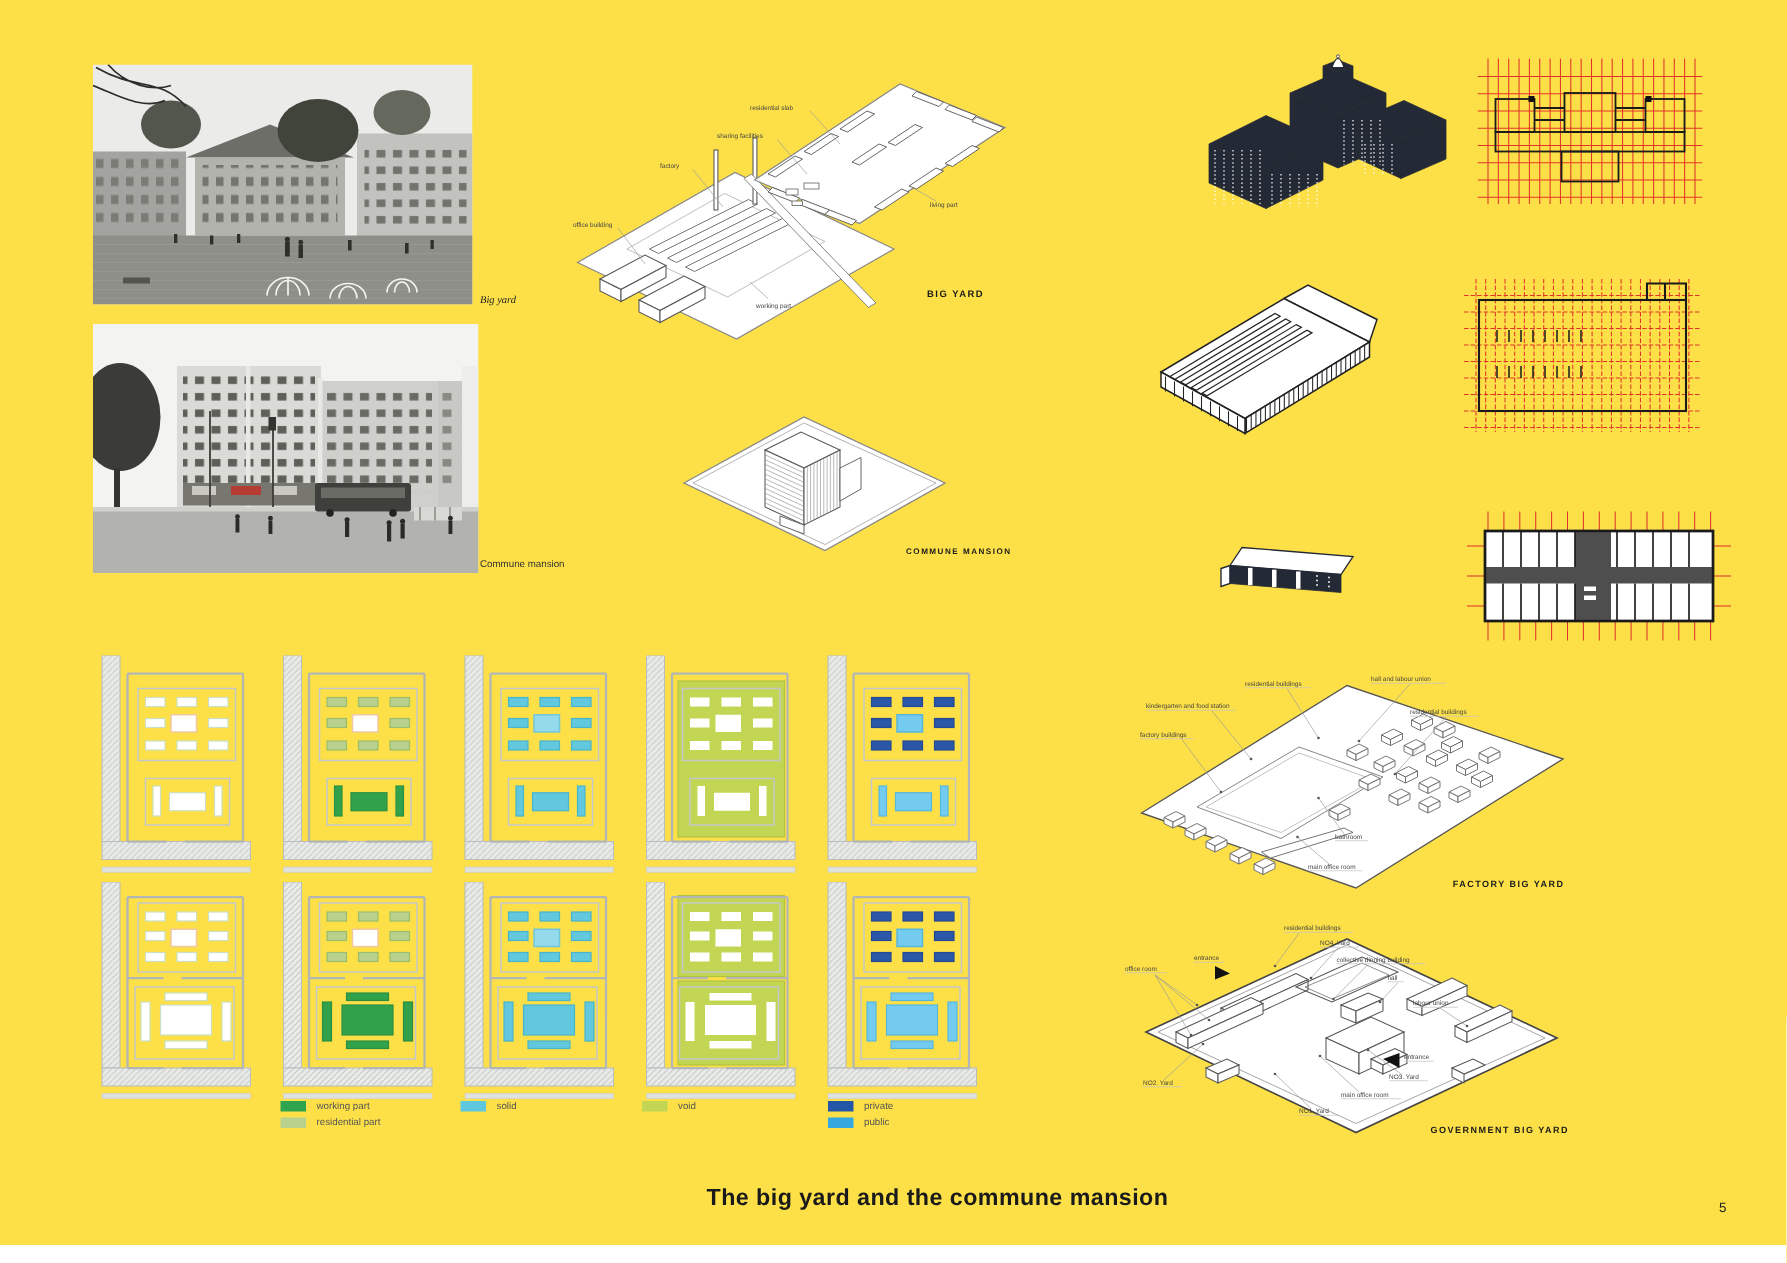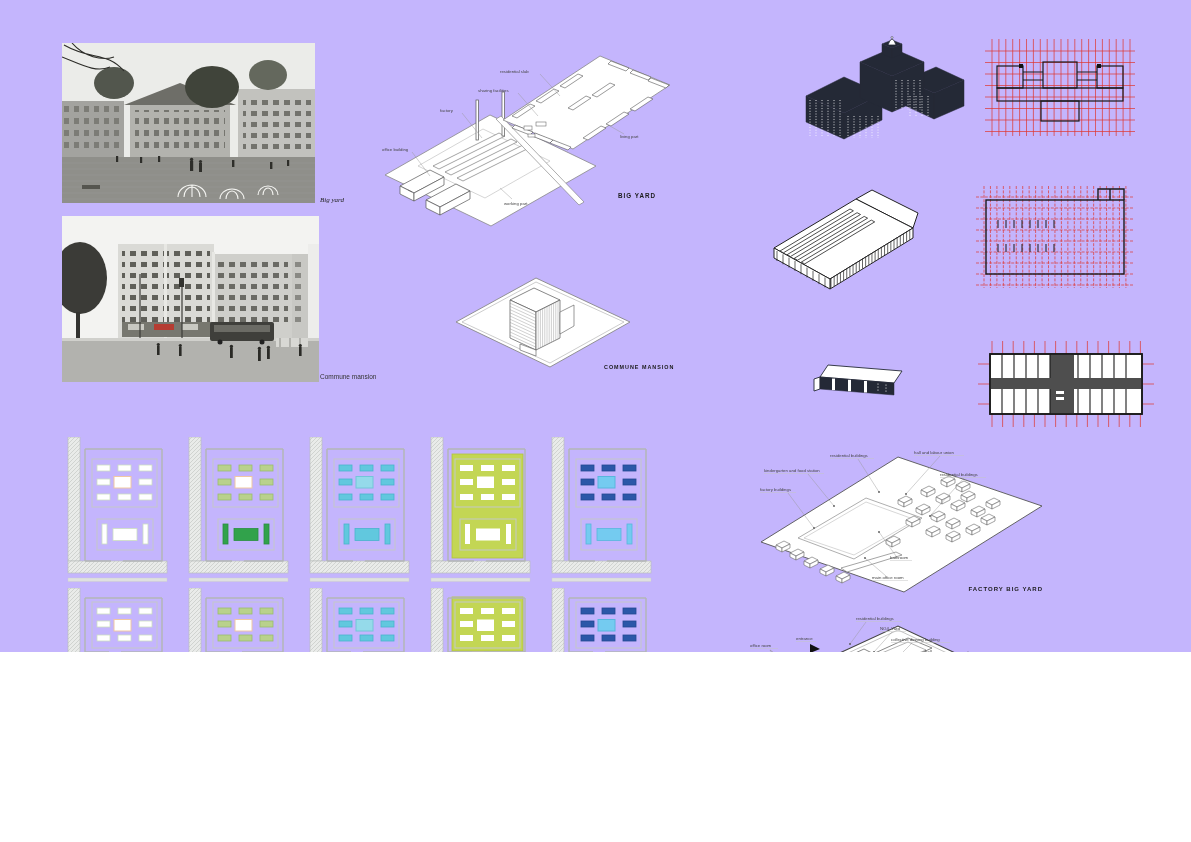--- a/index.html
+++ b/index.html
@@ -1,16 +1,16 @@
 <!DOCTYPE html>
 <html><head>
 <meta charset="utf-8">
 <style>
   html,body{margin:0;padding:0;background:#ffffff;}
-  #sheet{position:relative;width:1191px;height:652px;background:#c4b5fd;overflow:hidden;
+  #sheet{position:relative;width:1191px;height:830px;background:#fde047;overflow:hidden;
          font-family:"Liberation Sans",sans-serif;color:#222;}
   .abs{position:absolute;}
   .caption{font-family:"Liberation Serif",serif;font-style:italic;font-size:7px;color:#222;}
   .caption2{font-family:"Liberation Sans",sans-serif;font-size:6.5px;color:#333;}
   #main-title{font-weight:bold;font-size:15.5px;letter-spacing:.3px;color:#1a1a1a;}
   #page-num{font-size:9px;color:#222;}
   .legend-item{position:absolute;display:flex;align-items:center;height:8px;}
   .legend-item .sw{width:17px;height:7px;display:inline-block;}
   .legend-item .lb{font-size:6.5px;color:#555;margin-left:7px;white-space:nowrap;}
   svg text{font-family:"Liberation Sans",sans-serif;fill:#333;}
@@ -803,15 +803,16 @@
     <text class="dlab" x="50" y="40">entrance</text>
     <text class="dlab" x="4" y="47">office room</text>
     <text class="dlab" x="16" y="123">NO2. Yard</text>
     <text class="dlab" x="120" y="142">NO1. Yard</text>
     <text class="dlab" x="148" y="131">main office room</text>
     <text class="dlab" x="180" y="119">NO3. Yard</text>
     <text class="dlab" x="190" y="106">entrance</text>
     <text class="dtitle" x="300" y="155" text-anchor="end" style="font-size:6px">GOVERNMENT BIG YARD</text>
   </svg>
 
+  <div id="main-title" class="abs" style="left:471px;top:790px">The big yard and the commune mansion</div>
   <div id="page-num" class="abs" style="left:1146px;top:800px">5</div>
 
 </div>
 
 </body></html>

